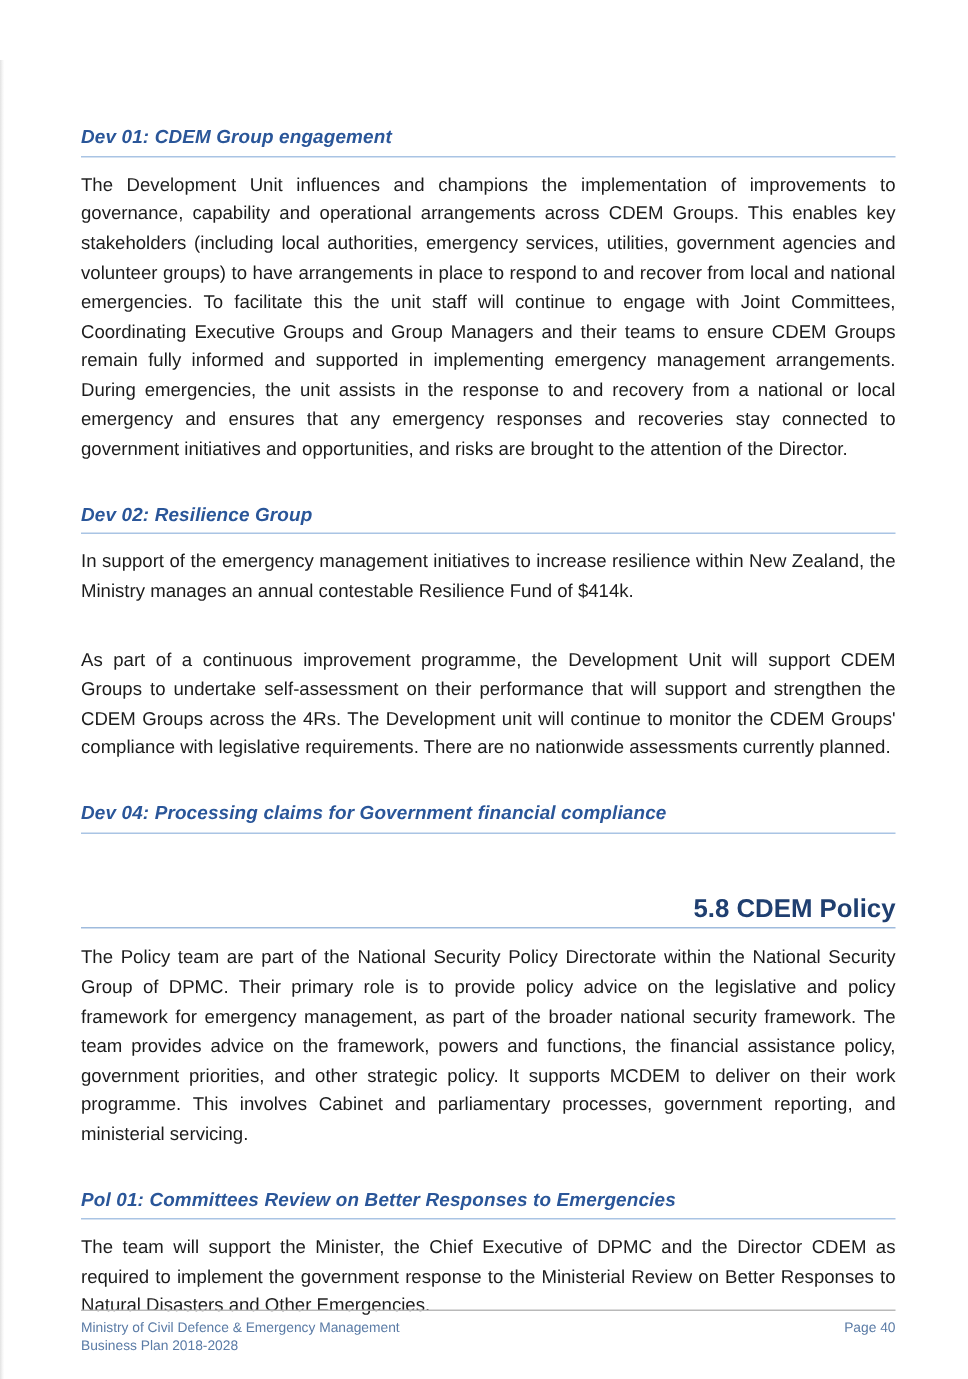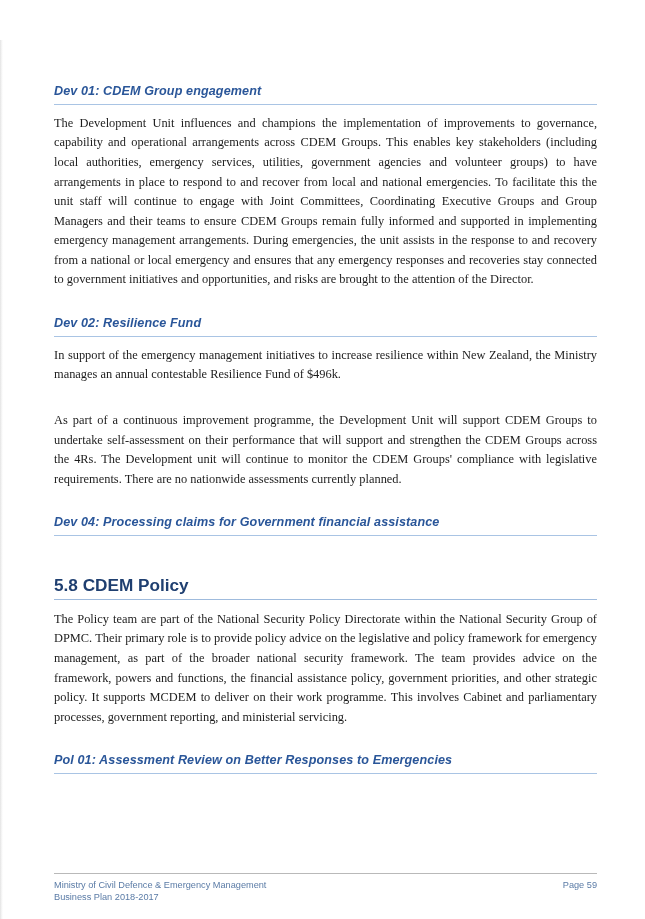--- a/index.html
+++ b/index.html
@@ -49,31 +49,31 @@
   
   .majorhead {
     font-size: 17.2px;
     font-weight: bold;
     font-style: normal;
     color: #1f3f70;
     padding-bottom: 3px;
     border-bottom: 1.1px solid #9fbbdd;
     margin: 0 0 10px 0;
     line-height: 1.2;
+    text-align: right;
   }
   
   p.body {
     font-size: 12.4px;
     line-height: 19.6px;
     color: #1c1c1c;
     text-align: justify;
     margin: 0;
     -webkit-hyphens: none;
     hyphens: none;
-    font-family: Liberation Serif, serif;
   }
   .block { margin-bottom: 0; }
   .gap-after-para { height: 26px; }
   .gap-small { height: 22px; }
   .gap-section { height: 30px; }
   
   .footer {
     position: absolute;
     left: 54px;
     top: 833px;
@@ -108,54 +108,55 @@
   <div class="content">
 
     <div class="block">
       <h3 class="subhead">Dev 01: CDEM Group engagement</h3>
       <p class="body">The Development Unit influences and champions the implementation of improvements to governance, capability and operational arrangements across CDEM Groups. This enables key stakeholders (including local authorities, emergency services, utilities, government agencies and volunteer groups) to have arrangements in place to respond to and recover from local and national emergencies. To facilitate this the unit staff will continue to engage with Joint Committees, Coordinating Executive Groups and Group Managers and their teams to ensure CDEM Groups remain fully informed and supported in implementing emergency management arrangements. During emergencies, the unit assists in the response to and recovery from a national or local emergency and ensures that any emergency responses and recoveries stay connected to government initiatives and opportunities, and risks are brought to the attention of the Director.</p>
     </div>
 
     <div class="gap-after-para"></div>
 
     <div class="block">
-      <h3 class="subhead">Dev 02: Resilience Fund</h3>
-      <p class="body">In support of the emergency management initiatives to increase resilience within New Zealand, the Ministry manages an annual contestable Resilience Fund of $496k.</p>
+      <h3 class="subhead">Dev 02: Resilience Group</h3>
+      <p class="body">In support of the emergency management initiatives to increase resilience within New Zealand, the Ministry manages an annual contestable Resilience Fund of $414k.</p>
     </div>
 
     <div class="gap-after-para"></div>
 
     <div class="block">
       <p class="body">As part of a continuous improvement programme, the Development Unit will support CDEM Groups to undertake self-assessment on their performance that will support and strengthen the CDEM Groups across the 4Rs. The Development unit will continue to monitor the CDEM Groups' compliance with legislative requirements. There are no nationwide assessments currently planned.</p>
     </div>
 
     <div class="gap-after-para"></div>
 
     <div class="block">
-      <h3 class="subhead">Dev 04: Processing claims for Government financial assistance</h3>
+      <h3 class="subhead">Dev 04: Processing claims for Government financial compliance</h3>
     </div>
 
     <div class="gap-section"></div>
 
     <div class="block">
       <h2 class="majorhead">5.8 CDEM Policy</h2>
       <p class="body">The Policy team are part of the National Security Policy Directorate within the National Security Group of DPMC. Their primary role is to provide policy advice on the legislative and policy framework for emergency management, as part of the broader national security framework. The team provides advice on the framework, powers and functions, the financial assistance policy, government priorities, and other strategic policy. It supports MCDEM to deliver on their work programme. This involves Cabinet and parliamentary processes, government reporting, and ministerial servicing.</p>
     </div>
 
     <div class="gap-after-para"></div>
 
     <div class="block">
-      <h3 class="subhead">Pol 01: Assessment Review on Better Responses to Emergencies</h3>
+      <h3 class="subhead">Pol 01: Committees Review on Better Responses to Emergencies</h3>
+      <p class="body">The team will support the Minister, the Chief Executive of DPMC and the Director CDEM as required to implement the government response to the Ministerial Review on Better Responses to Natural Disasters and Other Emergencies.</p>
     </div>
 
     <div class="gap-small"></div>
 
   </div>
 
   <div class="footer">
     <div class="footer-left">
       <span class="footer-line">Ministry of Civil Defence &amp; Emergency Management</span>
-      <span class="footer-line">Business Plan 2018-2017</span>
+      <span class="footer-line">Business Plan 2018-2028</span>
     </div>
-    <div class="footer-right">Page 59</div>
+    <div class="footer-right">Page 40</div>
   </div>
 
 </div>
 
 </body></html>

